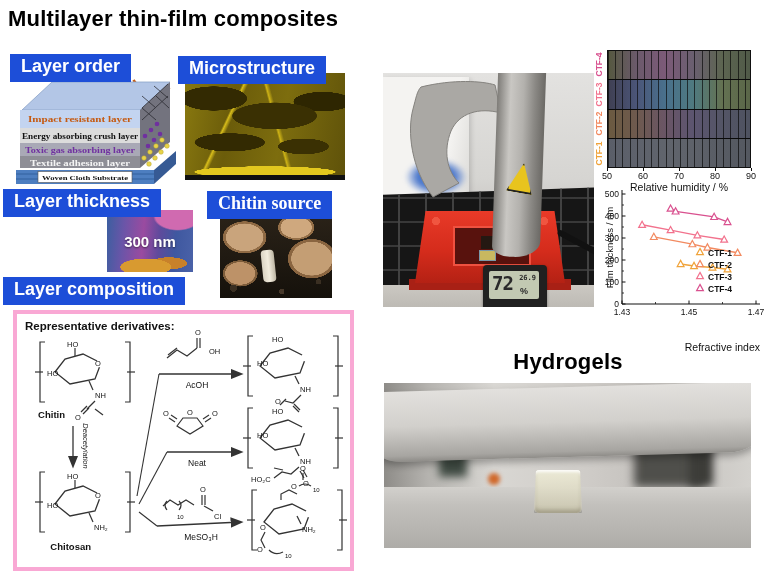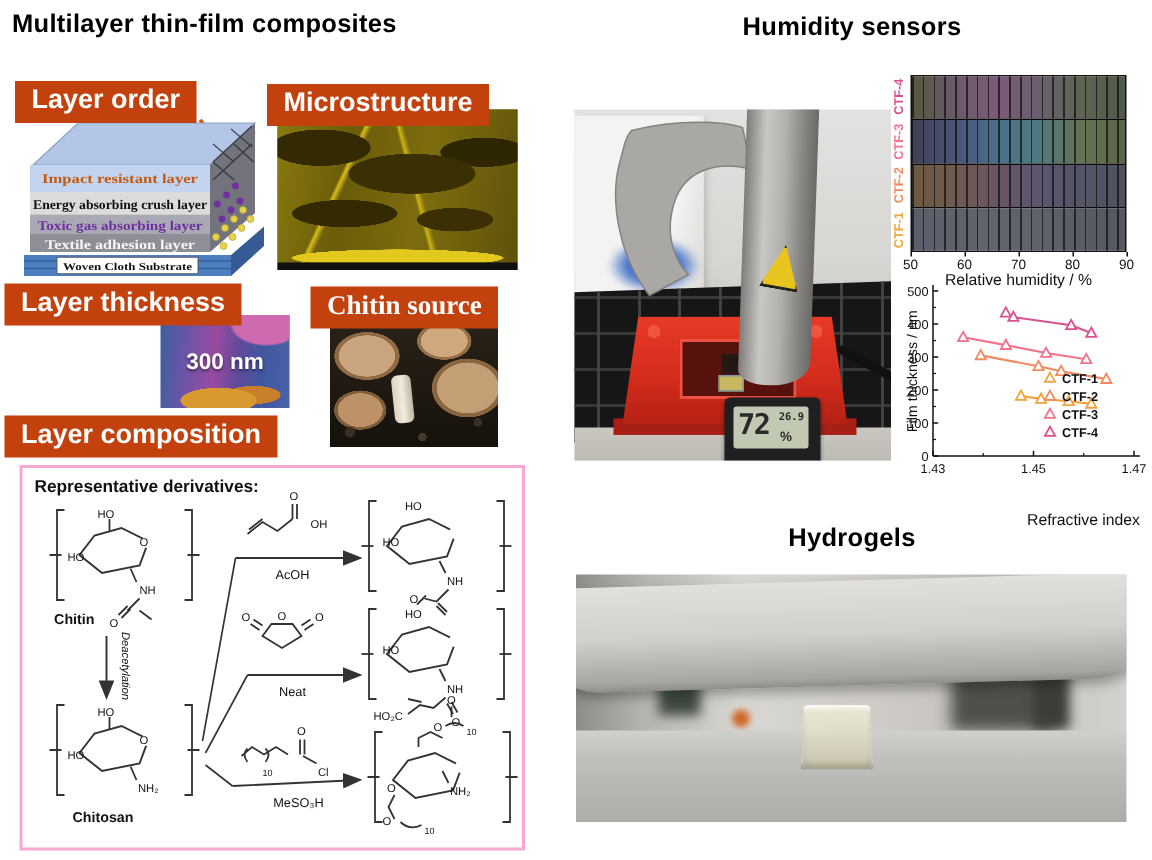--- a/index.html
+++ b/index.html
@@ -1,20 +1,20 @@
 <!DOCTYPE html>
 <html><head>
 <meta charset="utf-8">
 <style>
   html,body{margin:0;padding:0;background:#fff;}
   .canvas{position:relative;width:768px;height:573px;background:#fff;overflow:hidden;
           font-family:"Liberation Sans",sans-serif;}
   .abs{position:absolute;}
-  .title{font-weight:bold;font-size:17px;color:#000;letter-spacing:0.2px;}
-  .badge{position:absolute;background:#c2410c;color:#fff;font-weight:bold;font-size:18px;
+  .title{font-weight:bold;font-size:22px;color:#000;letter-spacing:0.2px;}
+  .badge{position:absolute;background:#1d4ed8;color:#fff;font-weight:bold;font-size:18px;
          padding:3px 11px 5px 11px;line-height:1.1;z-index:5;}
   
   .sem{
     background-color:#6b5c0a;border-bottom:5px solid #101010;
     background-image:
       radial-gradient(ellipse 55px 20px at 18% 25%, #332a02 0 60%, transparent 61%),
       radial-gradient(ellipse 70px 22px at 56% 42%, #3a3003 0 60%, transparent 61%),
       radial-gradient(ellipse 48px 16px at 86% 28%, #2e2601 0 60%, transparent 61%),
       radial-gradient(ellipse 58px 15px at 28% 68%, #332a02 0 60%, transparent 61%),
       radial-gradient(ellipse 42px 13px at 74% 72%, #3a3003 0 60%, transparent 61%),
@@ -41,21 +41,21 @@
       radial-gradient(circle 5px at 12% 88%, #3a2f22 0 70%, transparent 71%),
       radial-gradient(circle 4px at 55% 92%, #46382a 0 70%, transparent 71%),
       radial-gradient(circle 4px at 88% 80%, #3a2f22 0 70%, transparent 71%),
       radial-gradient(ellipse 30px 22px at 22% 26%, #c9a47c 0 62%, #8f6a44 63% 72%, transparent 73%),
       radial-gradient(ellipse 25px 17px at 68% 14%, #cfa87e 0 62%, #936e47 63% 72%, transparent 73%),
       radial-gradient(ellipse 33px 27px at 82% 52%, #c49e74 0 62%, #8a6540 63% 72%, transparent 73%),
       radial-gradient(ellipse 24px 18px at 18% 70%, #bd9268 0 62%, #7d5c3a 63% 72%, transparent 73%),
       linear-gradient(#2a2218,#15110b);}
   .stem{position:absolute;left:42px;top:34px;width:13px;height:32px;background:linear-gradient(90deg,#d9d2c2,#f2ecdd,#bcb4a2);border-radius:4px;transform:rotate(-6deg);}
   
-  .chembox{border:2px solid #f9a8d4;background:#fff;}
+  .chembox{border:4px solid #f9a8d4;background:#fff;}
   .chembox svg text{font-family:"Liberation Sans",sans-serif;}
   
   .equip{overflow:hidden;background:linear-gradient(180deg,#e3e2e0 0%,#d6d5d2 45%,#c9c7c4 60%);}
   .equip .instrument{position:absolute;left:0;top:4px;width:86px;height:146px;
       background:linear-gradient(100deg,#f4f3f1 70%,#d9d8d5 100%);box-shadow:2px 2px 5px rgba(0,0,0,.15);}
   .equip .glow{position:absolute;left:10px;top:78px;width:86px;height:52px;
       background:radial-gradient(ellipse 50% 50% at 50% 50%, #8fc0ff 0%, #3f6ec8 40%, rgba(40,60,120,0) 72%);filter:blur(2px);}
   .equip .gridfloor{position:absolute;left:-10px;top:118px;width:240px;height:100px;background-color:#161616;
       background-image:
         repeating-linear-gradient(92deg, rgba(70,70,70,.9) 0 2px, transparent 2px 27px),
@@ -346,21 +346,20 @@
         <path d="M248,218 l-4,8 l4,8" stroke="#333" stroke-width="1.2" fill="none"></path>
         <text x="240" y="238" font-size="7.5" fill="#111">O</text>
         <path d="M252,236 q6,6 14,2" stroke="#333" stroke-width="1.2" fill="none"></path>
         <text x="268" y="244" font-size="6" fill="#111">10</text>
         <line x1="280" y1="202" x2="284" y2="210" stroke="#333" stroke-width="1.2"></line>
         <text x="285" y="218" font-size="7.5" fill="#111">NH₂</text>
       </g>
     </svg>
   </div>
 
-  <div class="abs title" style="left:384px;top:8px;width:368px;text-align:center;">Humidity sensors</div>
 
   <div class="abs equip" style="left:383px;top:73px;width:211px;height:234px;">
     <div class="instrument"></div>
     <div class="glow"></div>
     <div class="gridfloor"></div>
     <div class="tableedge"></div>
     <div class="fixbase"></div>
     <div class="fixture">
       <div class="fixwin">
         <div class="chipA"></div>

